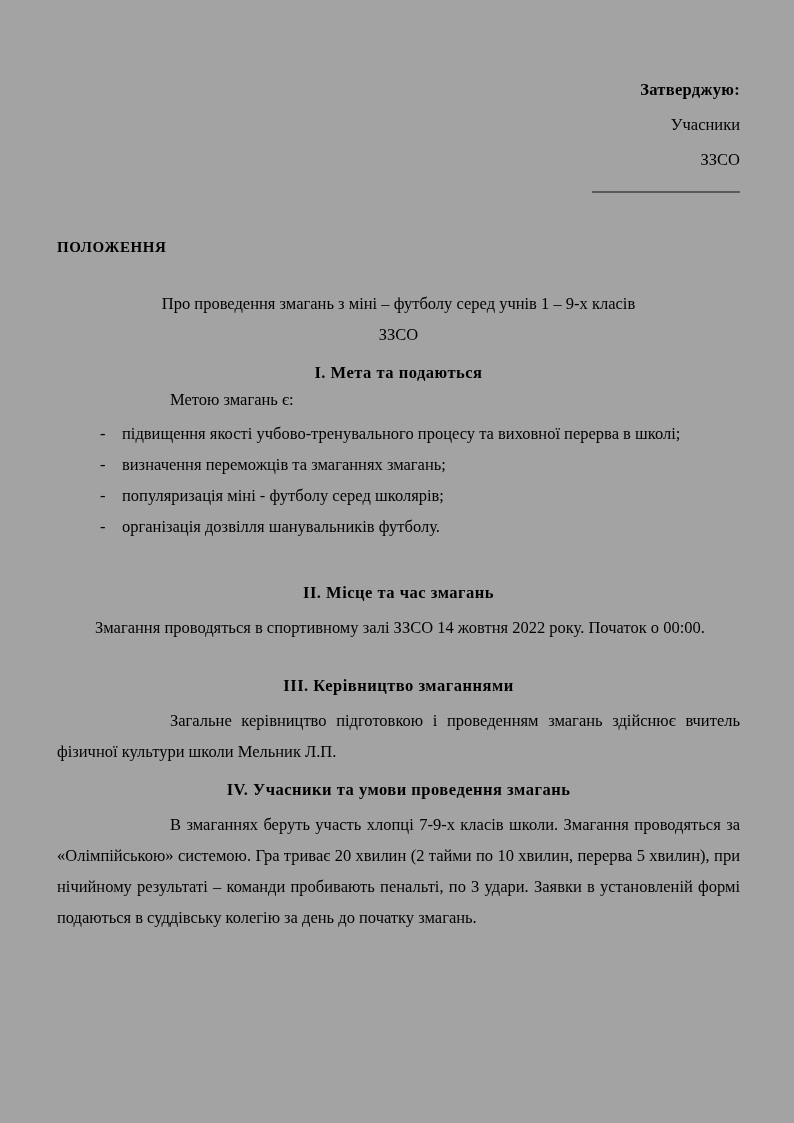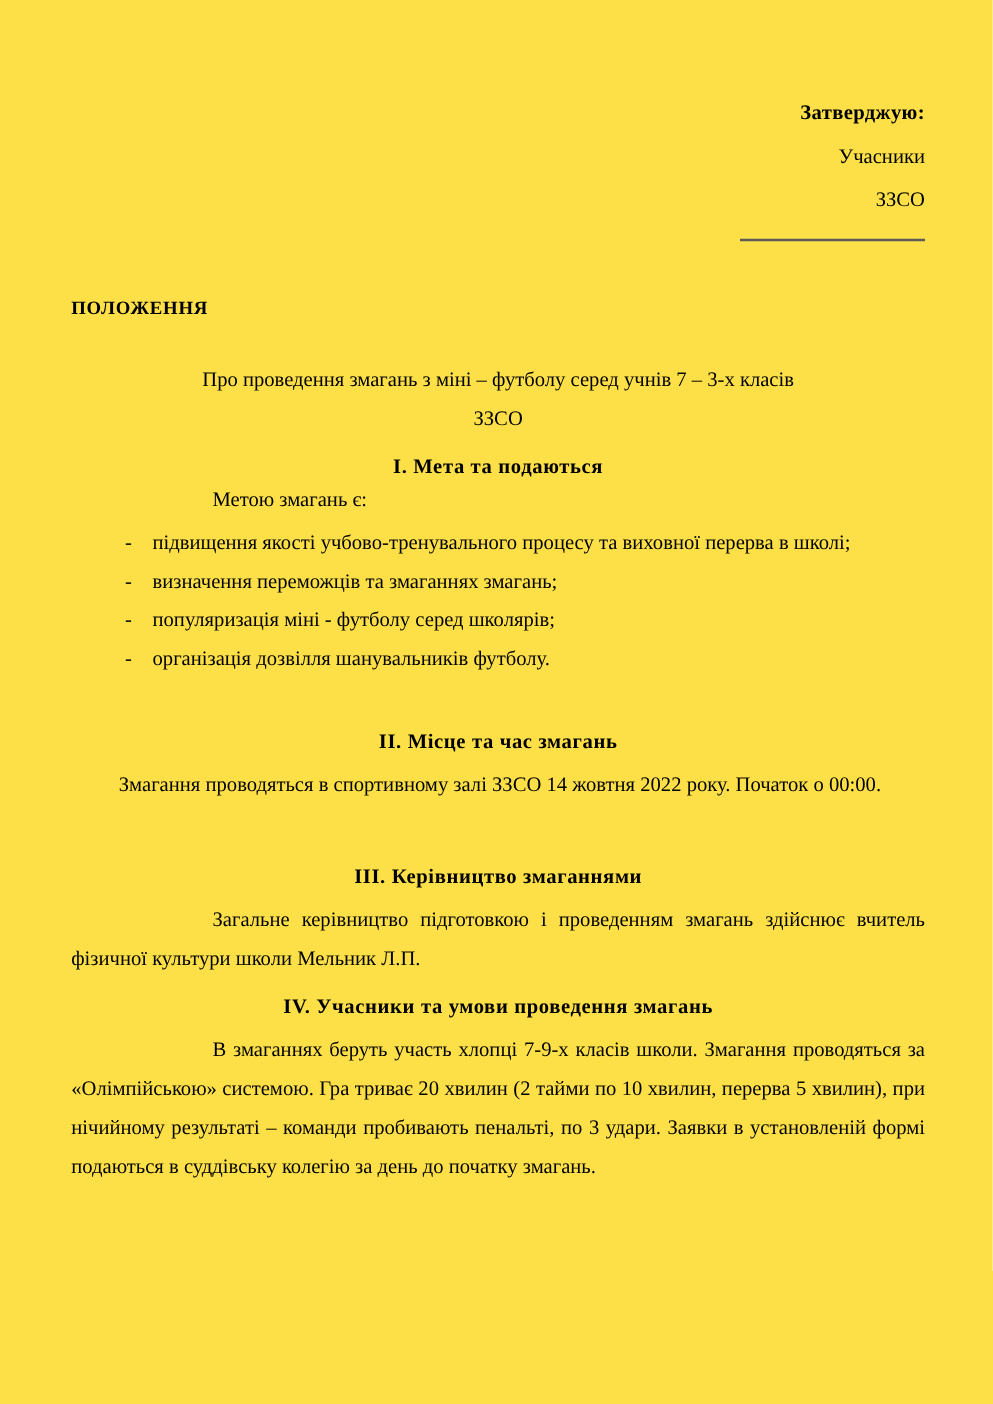--- a/index.html
+++ b/index.html
@@ -16,21 +16,21 @@
     color: #000000;
     overflow: hidden;
   }
 
   .page {
     position: absolute;
     top: 0;
     left: 0;
     width: 794px;
     height: 1123px;
-    background: #fde047;
+    background: #a3a3a3;
     box-sizing: border-box;
   }
 
   
   .approval-block {
     position: absolute;
     top: 72px;
     left: 400px;
     width: 340px;
     text-align: right;
@@ -81,21 +81,21 @@
 
   .section-heading {
     font-size: 16.5px;
     font-weight: bold;
     text-align: center;
     letter-spacing: 0.5px;
     line-height: 22px;
     margin: 0;
   }
   .section-heading.gap-before-lg { margin-top: 40px; }
-  .section-heading.gap-before-md { margin-top: 47px; }
+  .section-heading.gap-before-md { margin-top: 32px; }
   .section-heading.gap-before-xs { margin-top: 12px; }
 
   .para {
     font-size: 16.5px;
     line-height: 31px;
     text-align: justify;
     margin: 0;
     -webkit-hyphens: none;
     hyphens: none;
   }
@@ -151,21 +151,21 @@
     <div class="approval-line bold">Затверджую:</div>
     <div class="approval-line">Учасники</div>
     <div class="approval-line">ЗЗСО</div>
     <div class="signature-rule"></div>
   </div>
 
   <div class="doc-body">
 
     <h1 class="doc-title">ПОЛОЖЕННЯ</h1>
 
-    <p class="subtitle first">Про проведення змагань з міні – футболу серед учнів 7 – 3-х класів</p>
+    <p class="subtitle first">Про проведення змагань з міні – футболу серед учнів 1 – 9-х класів</p>
     <p class="subtitle">ЗЗСО</p>
 
     <h2 class="section-heading gap-before-xs">I. Мета та подаються</h2>
 
     <p class="goal-line">Метою змагань є:</p>
 
     <ul class="dash-list">
       <li class="dash-item">
         <span class="dash-marker">-</span>
         <span>підвищення якості учбово-тренувального процесу та виховної перерва в школі;</span>

